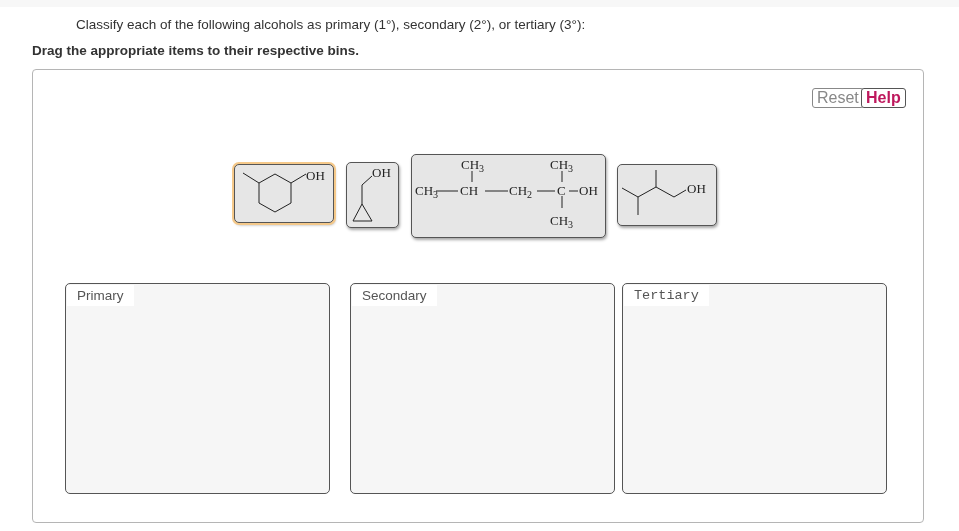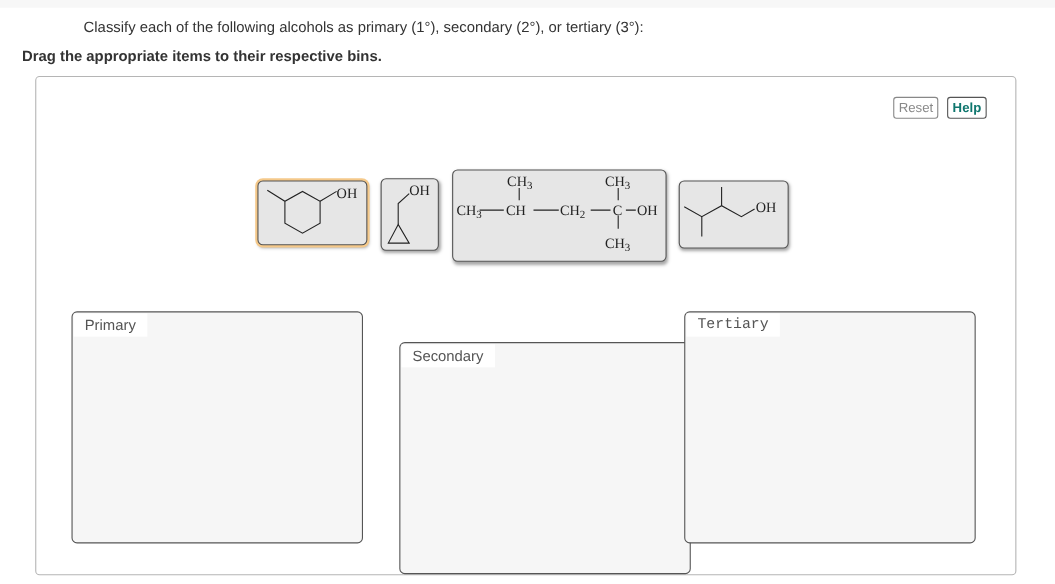--- a/index.html
+++ b/index.html
@@ -1,24 +1,24 @@
 <!DOCTYPE html>
 <html><head>
 <meta charset="utf-8">
 <style>
   * { box-sizing: border-box; margin: 0; padding: 0; }
   html, body { width: 959px; height: 531px; background: #ffffff; overflow: hidden; }
   body { font-family: "Liberation Sans", sans-serif; color: #333; position: relative; }
   .topbar { position: absolute; left: 0; top: 0; width: 959px; height: 7px; background: #f7f7f7; }
   .instr { position: absolute; left: 32px; top: 17px; font-size: 13.5px; color: #333; margin-left: 44px; }
-  .instr2 { position: absolute; left: 20px; top: 43px; font-size: 13.5px; font-weight: bold; color: #333; }
+  .instr2 { position: absolute; left: 32px; top: 43px; font-size: 13.5px; font-weight: bold; color: #333; }
   .panel { position: absolute; left: 32px; top: 69px; width: 892px; height: 454px; border: 1px solid #b5b5b5; border-radius: 4px; background: #fff; }
-  .btn { position: absolute; top: 88px; height: 20px; border: 1px solid #777; border-radius: 3px; background: #fff; font-size: 12px; line-height: 18px; padding: 0 4px; cursor: pointer; font-family: "Liberation Sans", sans-serif; }
+  .btn { position: absolute; top: 88px; height: 20px; border: 1px solid #777; border-radius: 3px; background: #fff; font-size: 16px; line-height: 18px; padding: 0 4px; cursor: pointer; font-family: "Liberation Sans", sans-serif; }
   .btn-reset { left: 812px; color: #888; border-color: #888; }
-  .btn-help { left: 861px; color: #0f766e; font-weight: bold; border-color: #555; }
+  .btn-help { left: 861px; color: #be185d; font-weight: bold; border-color: #555; }
   .item { position: absolute; background: #e6e6e6; border: 1.5px solid #555; border-radius: 5px; box-shadow: 1px 2px 3px rgba(0,0,0,0.35); cursor: grab; }
   .item.selected { border: 1.5px solid #555; box-shadow: 0 0 0 2px #f5c98a, 1px 2px 3px rgba(0,0,0,0.35); }
   .item svg { position: absolute; left: 0; top: 0; }
   .bin { position: absolute; top: 283px; height: 211px; background: #f6f6f6; border: 1.5px solid #555; border-radius: 5px; }
   .bin-label { position: absolute; left: 1px; top: 1px; background: #ffffff; padding: 3px 10px 3px 10px; font-size: 13.5px; color: #555; }
   .chem { font-family: "Liberation Serif", serif; font-size: 13px; fill: #222; }
 </style>
 </head>
 <body>
 
@@ -81,18 +81,18 @@
       <line x1="38" y1="22" x2="38" y2="5"></line>
       <line x1="20" y1="32" x2="20" y2="50"></line>
     </g>
     <text class="chem" x="69" y="28">OH</text>
   </svg>
 </div>
 
 <div class="bin" style="left:65px; width:265px;">
   <span class="bin-label">Primary</span>
 </div>
-<div class="bin" style="left:363px; width:265px;margin-top:28px;">
+<div class="bin" style="left:350px; width:265px;">
   <span class="bin-label">Secondary</span>
 </div>
 <div class="bin" style="left:622px; width:265px;font-family:Liberation Mono, monospace;">
   <span class="bin-label">Tertiary</span>
 </div>
 
 </body></html>

